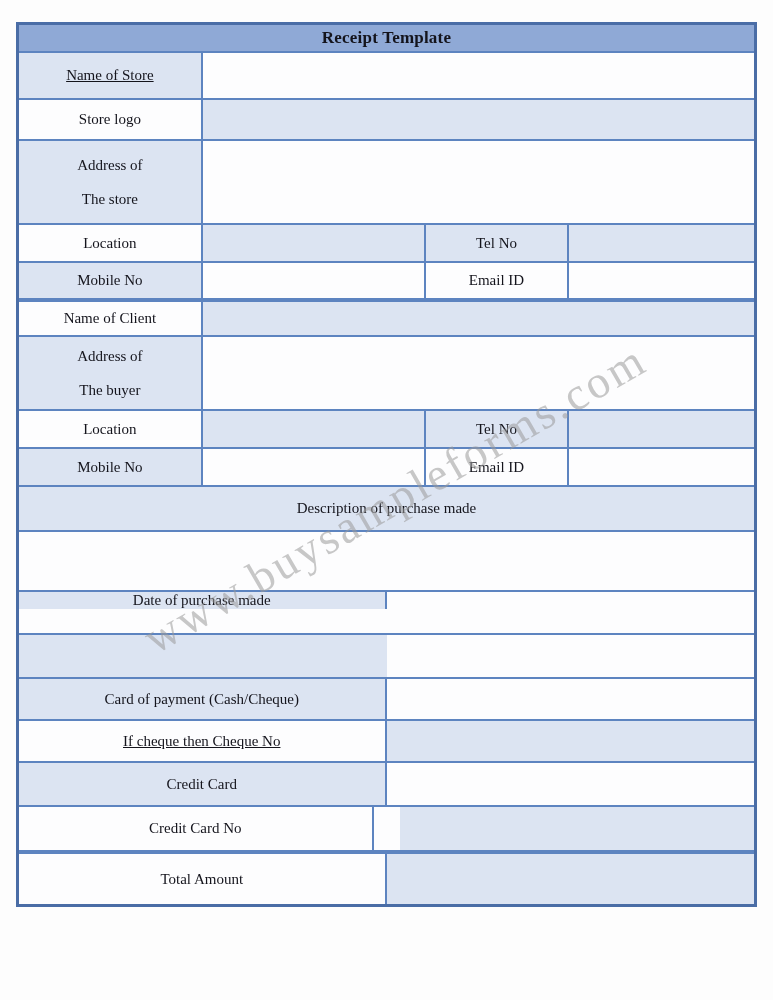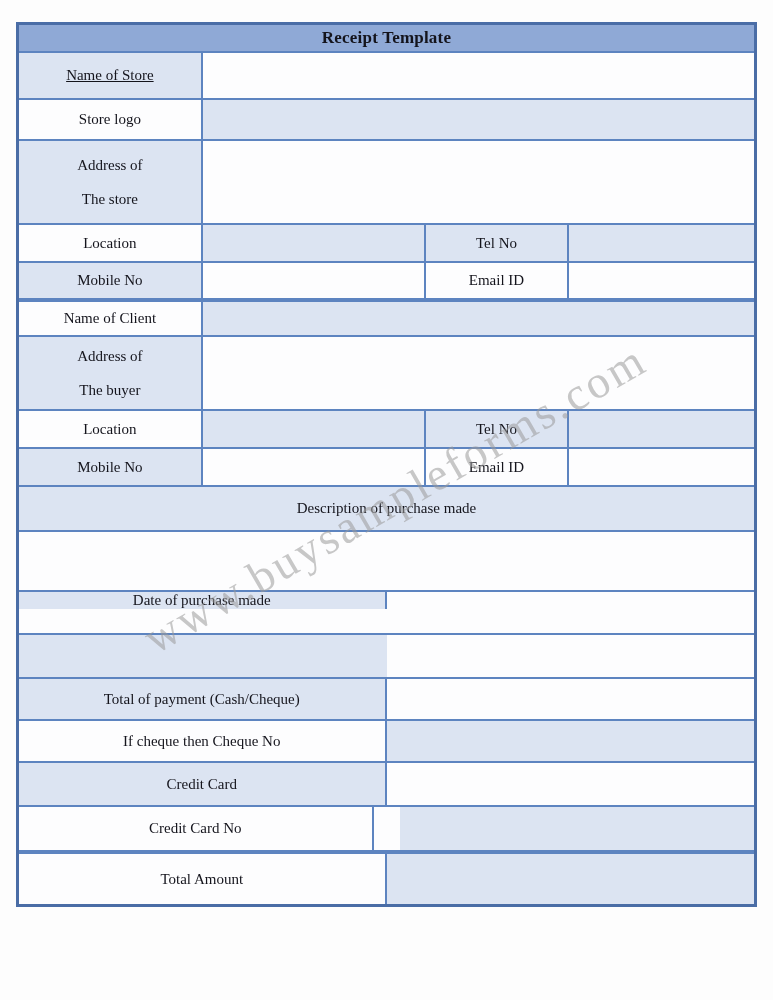--- a/index.html
+++ b/index.html
@@ -127,24 +127,24 @@
         <div class="cell bg-white" style="width: 100%;"></div>
       </div>
       <div class="row" style="height: 43px; flex-direction: column;">
         <div class="cell bg-light" style="width: 50%;">Date of purchase made</div>
         <div class="cell bg-white" style="width: 50%;"></div>
       </div>
       <div class="row" style="height: 44px;">
         <div class="cell bg-light" style="width: 50%;"></div>
       </div>
       <div class="row" style="height: 42px;">
-        <div class="cell bg-light" style="width: 50%;">Total of payment (Cash/Cheque)</div>
+        <div class="cell bg-light" style="width: 50%;">Card of payment (Cash/Cheque)</div>
         <div class="cell bg-white" style="width: 50%;"></div>
       </div>
-      <div class="row" style="height: 42px;">
+      <div class="row" style="height: 42px; text-decoration: underline;">
         <div class="cell bg-white" style="width: 50%;">If cheque then Cheque No</div>
         <div class="cell bg-light" style="width: 50%;"></div>
       </div>
       <div class="row" style="height: 44px;">
         <div class="cell bg-light" style="width: 50%;">Credit Card</div>
         <div class="cell bg-white" style="width: 50%;"></div>
       </div>
       <div class="row" style="height: 45px; gap: 26px;">
         <div class="cell bg-white" style="width: 50%;">Credit Card No</div>
         <div class="cell bg-light" style="width: 50%;"></div>

